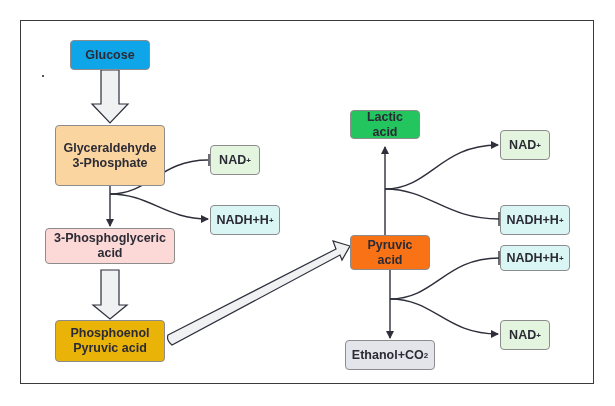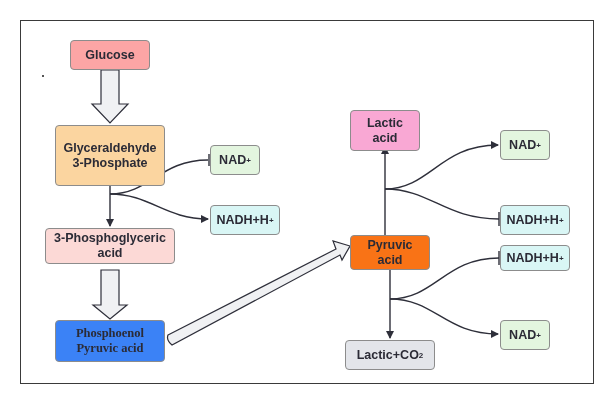--- a/index.html
+++ b/index.html
@@ -44,56 +44,56 @@
   <path d="M385,189 C430,189 440,145 498,145" fill="none" stroke="#2e2f3a" stroke-width="1.4" marker-end="url(#ah)"></path>
   <path d="M385,189 C430,189 445,219 499,219" fill="none" stroke="#2e2f3a" stroke-width="1.4"></path>
   <line x1="499" y1="212" x2="499" y2="226" stroke="#2e2f3a" stroke-width="1.4"></line>
 
   <line x1="390" y1="270" x2="390" y2="338" stroke="#2e2f3a" stroke-width="1.4" marker-end="url(#ah)"></line>
   <path d="M390,299 C435,299 445,258 499,258" fill="none" stroke="#2e2f3a" stroke-width="1.4"></path>
   <line x1="499" y1="251" x2="499" y2="265" stroke="#2e2f3a" stroke-width="1.4"></line>
   <path d="M390,299 C435,299 445,334 498,334" fill="none" stroke="#2e2f3a" stroke-width="1.4" marker-end="url(#ah)"></path>
 </svg>
 
-<div class="node" style="left: 70px; top: 40px; width: 80px; height: 30px; background: #fca5a5;">
+<div class="node" style="left: 70px; top: 40px; width: 80px; height: 30px; background: #0ea5e9;">
   <span>Glucose</span>
 </div>
 <div class="node" style="left: 55px; top: 125px; width: 110px; height: 61px; background: rgb(251, 213, 160);">
   <span>Glyceraldehyde
 3-Phosphate</span>
 </div>
 <div class="node" style="left: 45px; top: 228px; width: 130px; height: 36px; background: rgb(252, 217, 214);">
   <span>3-Phosphoglyceric
 acid</span>
 </div>
-<div class="node" style="left: 55px; top: 320px; width: 110px; height: 42px; background: #3b82f6; font-family: Liberation Serif, serif;">
+<div class="node" style="left: 55px; top: 320px; width: 110px; height: 42px; background: #eab308;">
   <span>Phosphoenol
 Pyruvic acid</span>
 </div>
 <div class="node" style="left: 210px; top: 145px; width: 50px; height: 30px; background: rgb(227, 245, 223);">
   <span>NAD</span><sup>+</sup>
 </div>
 <div class="node" style="left: 210px; top: 205px; width: 70px; height: 30px; background: rgb(217, 246, 245);">
   <span>NADH+H</span><sup>+</sup>
 </div>
-<div class="node" style="left: 350px; top: 110px; width: 70px; height: 41px; background: #f9a8d4;">
+<div class="node" style="left: 350px; top: 110px; width: 70px; height: 29px; background: #22c55e;">
   <span>Lactic
 acid</span>
 </div>
 <div class="node" style="left: 350px; top: 235px; width: 80px; height: 35px; background: #f97316;">
   <span>Pyruvic
 acid</span>
 </div>
 <div class="node" style="left: 500px; top: 130px; width: 50px; height: 30px; background: rgb(227, 245, 223);">
   <span>NAD</span><sup>+</sup>
 </div>
 <div class="node" style="left: 500px; top: 205px; width: 70px; height: 30px; background: rgb(217, 246, 245);">
   <span>NADH+H</span><sup>+</sup>
 </div>
 <div class="node" style="left: 500px; top: 245px; width: 70px; height: 26px; background: rgb(217, 246, 245);">
   <span>NADH+H</span><sup>+</sup>
 </div>
 <div class="node" style="left: 500px; top: 320px; width: 50px; height: 30px; background: rgb(227, 245, 223);">
   <span>NAD</span><sup>+</sup>
 </div>
 <div class="node" style="left: 345px; top: 340px; width: 90px; height: 30px; background: rgb(227, 229, 234);">
-  <span>Lactic+CO</span><sub>2</sub>
+  <span>Ethanol+CO</span><sub>2</sub>
 </div>
 
 </body></html>

